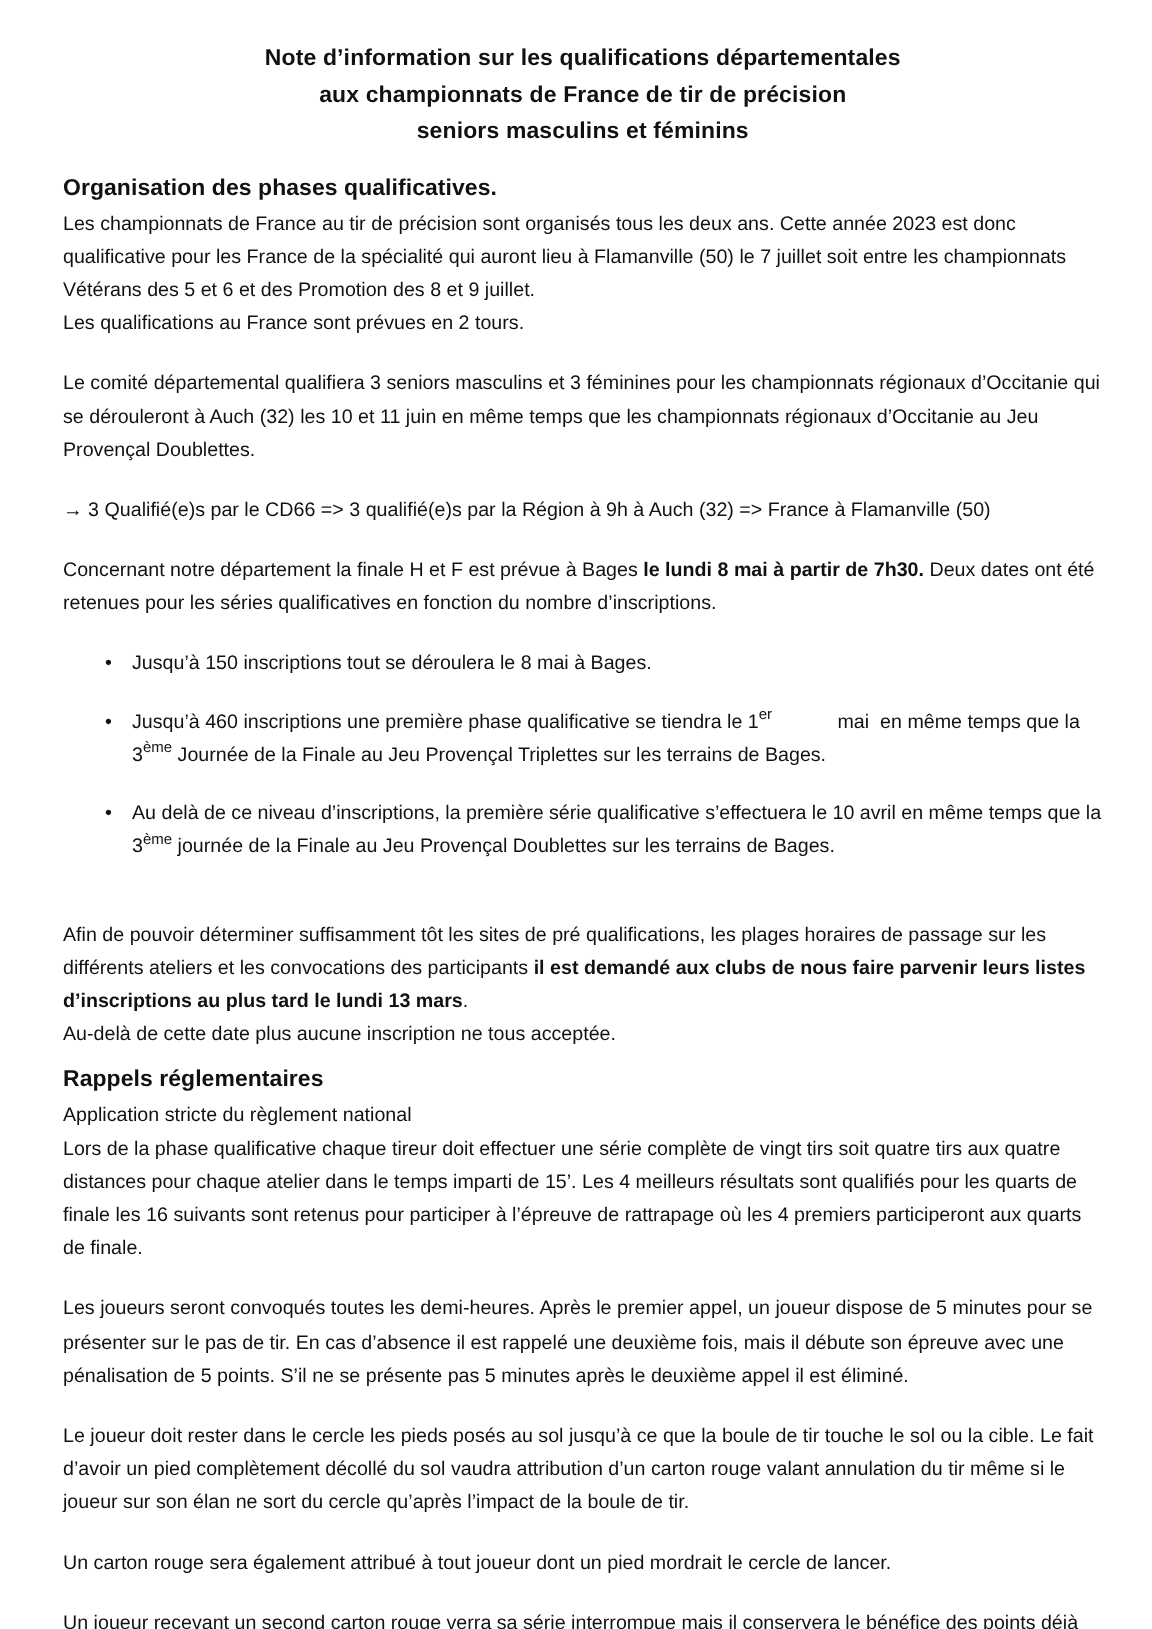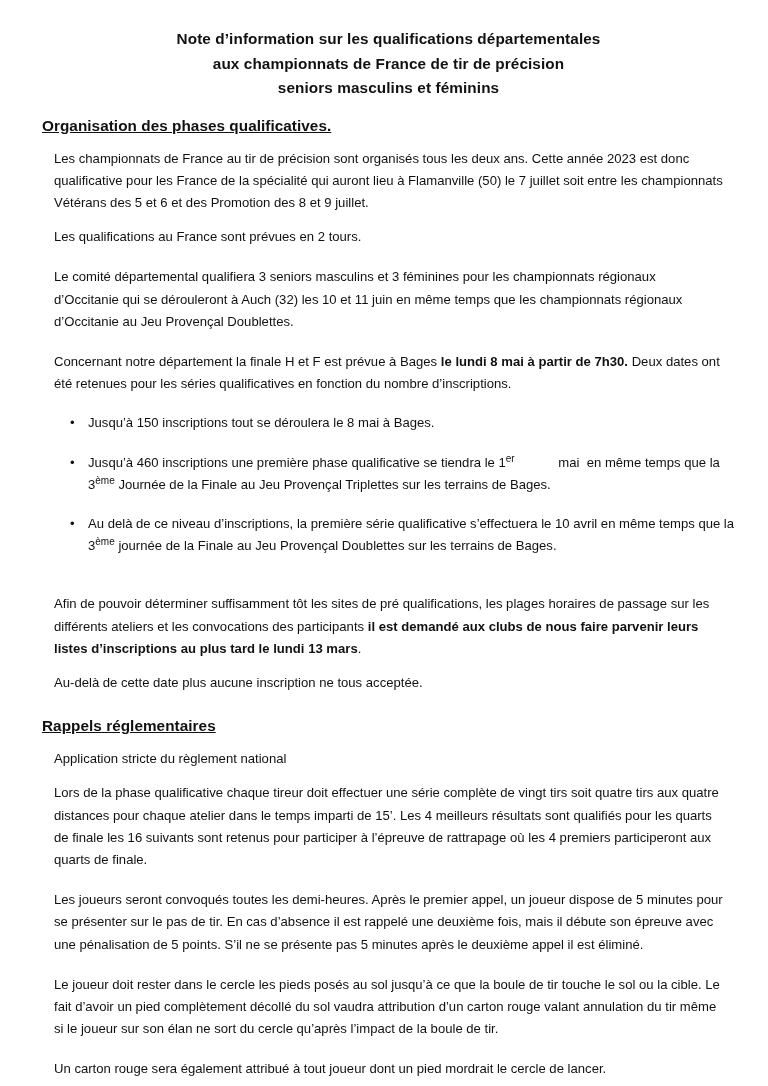--- a/index.html
+++ b/index.html
@@ -33,28 +33,27 @@
   }
   .doc-title .tline { display: block; }
 
   h2.section-heading {
     font-weight: bold;
     font-size: 15.3px;
     line-height: 21px;
     margin: 0 0 2px 0;
     padding: 0;
     letter-spacing: 0.05px;
-    text-decoration: underline;
   }
   .gap-before-heading { height: 9px; }
 
   p.para {
     font-size: 13.1px;
     line-height: 22.2px;
-    margin: 12px;
+    margin: 0;
     padding: 0;
     text-align: left;
     letter-spacing: 0.005px;
   }
   p.spaced { margin-top: 18px; }
 
   b, .b { font-weight: bold; }
 
   ul.bullets {
     list-style: none;
@@ -95,20 +94,21 @@
   </div>
 
   <h2 class="section-heading">Organisation des phases qualificatives.</h2>
 
   <p class="para">Les championnats de France au tir de précision sont organisés tous les deux ans. Cette année 2023  est donc qualificative pour les France de la spécialité qui auront lieu à Flamanville (50) le 7 juillet soit entre les championnats Vétérans des 5 et 6 et des Promotion des 8 et 9 juillet.</p>
 
   <p class="para">Les qualifications au France sont prévues en 2 tours.</p>
 
   <p class="para spaced">Le comité départemental qualifiera 3 seniors masculins et 3 féminines pour les championnats régionaux d’Occitanie qui se dérouleront à Auch (32) les 10 et 11 juin en même temps que les championnats régionaux d’Occitanie au Jeu Provençal Doublettes.</p>
 
+  <p class="para spaced">→ 3 Qualifié(e)s par le CD66 =&gt; 3 qualifié(e)s par la Région à 9h à Auch (32) =&gt; France à Flamanville (50)</p>
 
   <p class="para spaced">
     <span>Concernant notre département la finale  H et F  est prévue à Bages </span><b>le lundi 8 mai à partir de 7h30.</b><span> Deux dates ont été retenues pour les séries qualificatives en fonction du nombre d’inscriptions.</span>
   </p>
 
   <ul class="bullets">
     <li>
       <span class="dot">•</span>
       <span>Jusqu’à 150 inscriptions tout se déroulera le 8 mai à Bages.</span>
     </li>

